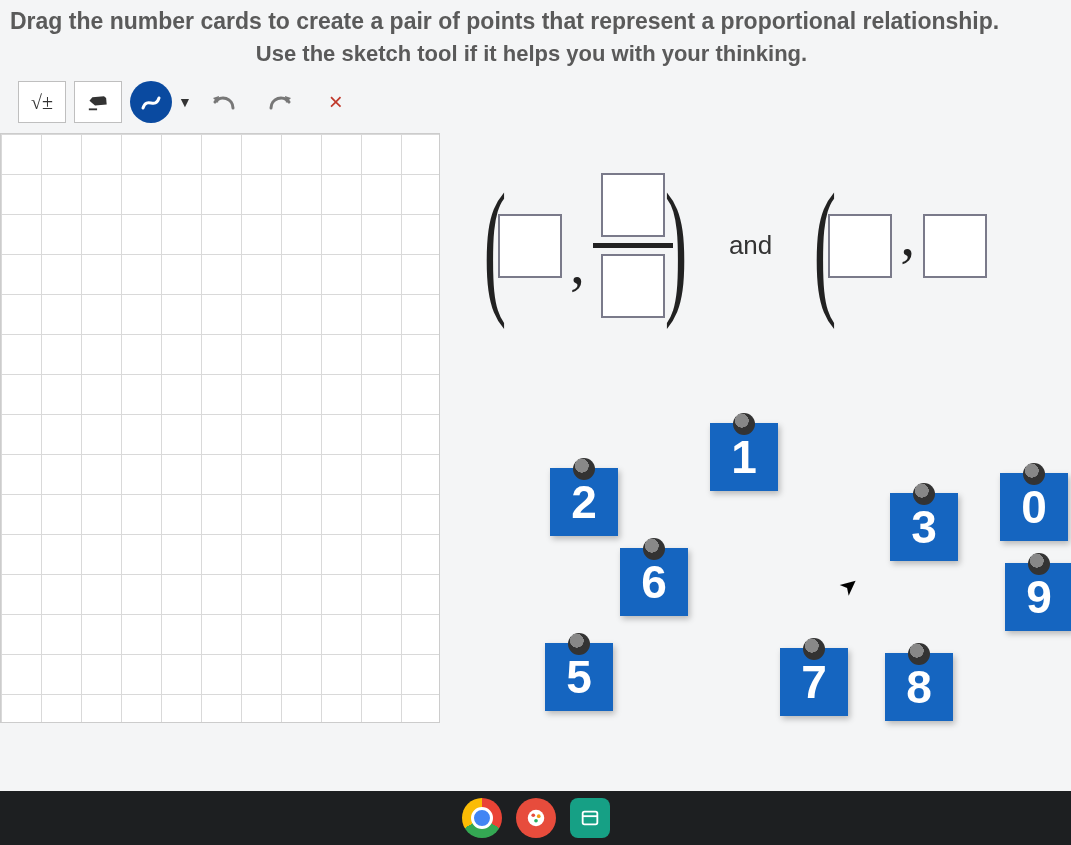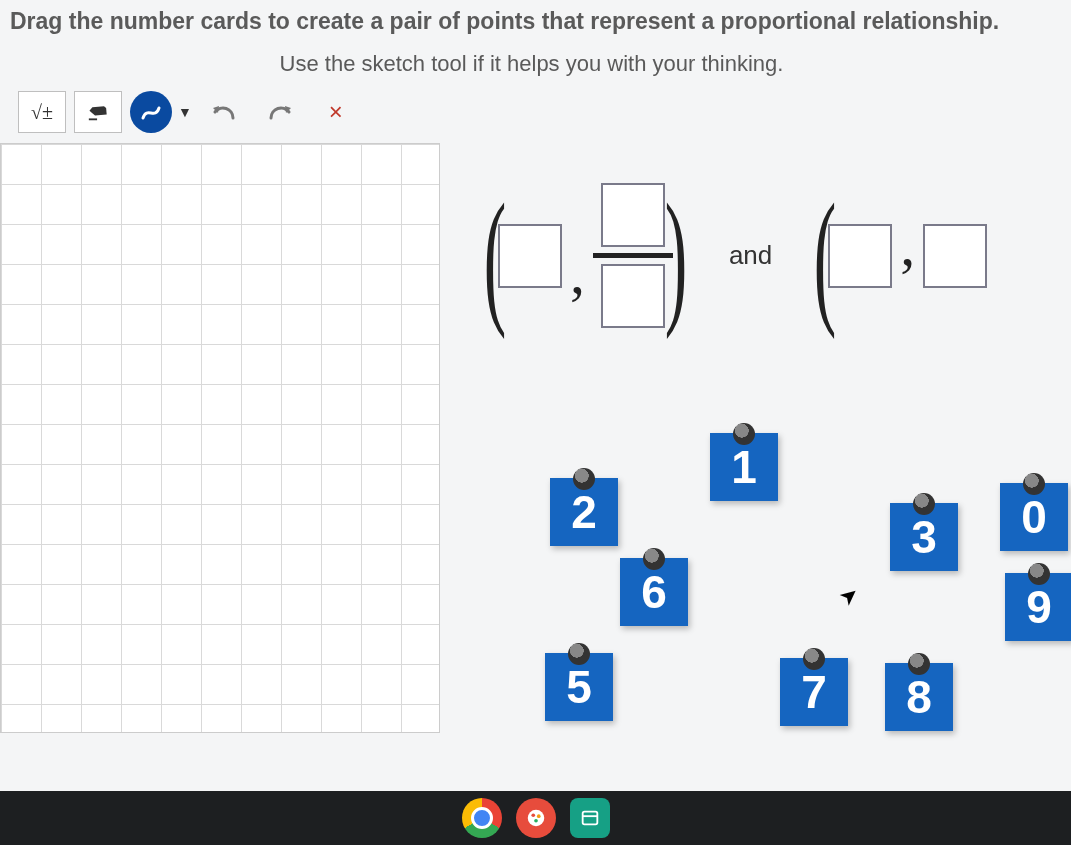--- a/index.html
+++ b/index.html
@@ -16,23 +16,23 @@
     text-align: left;
   }
   .instructions .line1 {
     font-size: 23px;
     color: #5a5a5a;
     font-weight: 600;
   }
   .instructions .line2 {
     font-size: 22px;
     color: #5a5a5a;
-    font-weight: 400;
+    font-weight: 700;
     text-align: center;
-    margin-top: 16px;
+    margin-top: 6px;
   }
   .toolbar {
     display: flex;
     align-items: center;
     gap: 8px;
     padding: 14px 18px 10px 18px;
   }
   .tool-btn {
     width: 48px;
     height: 42px;

